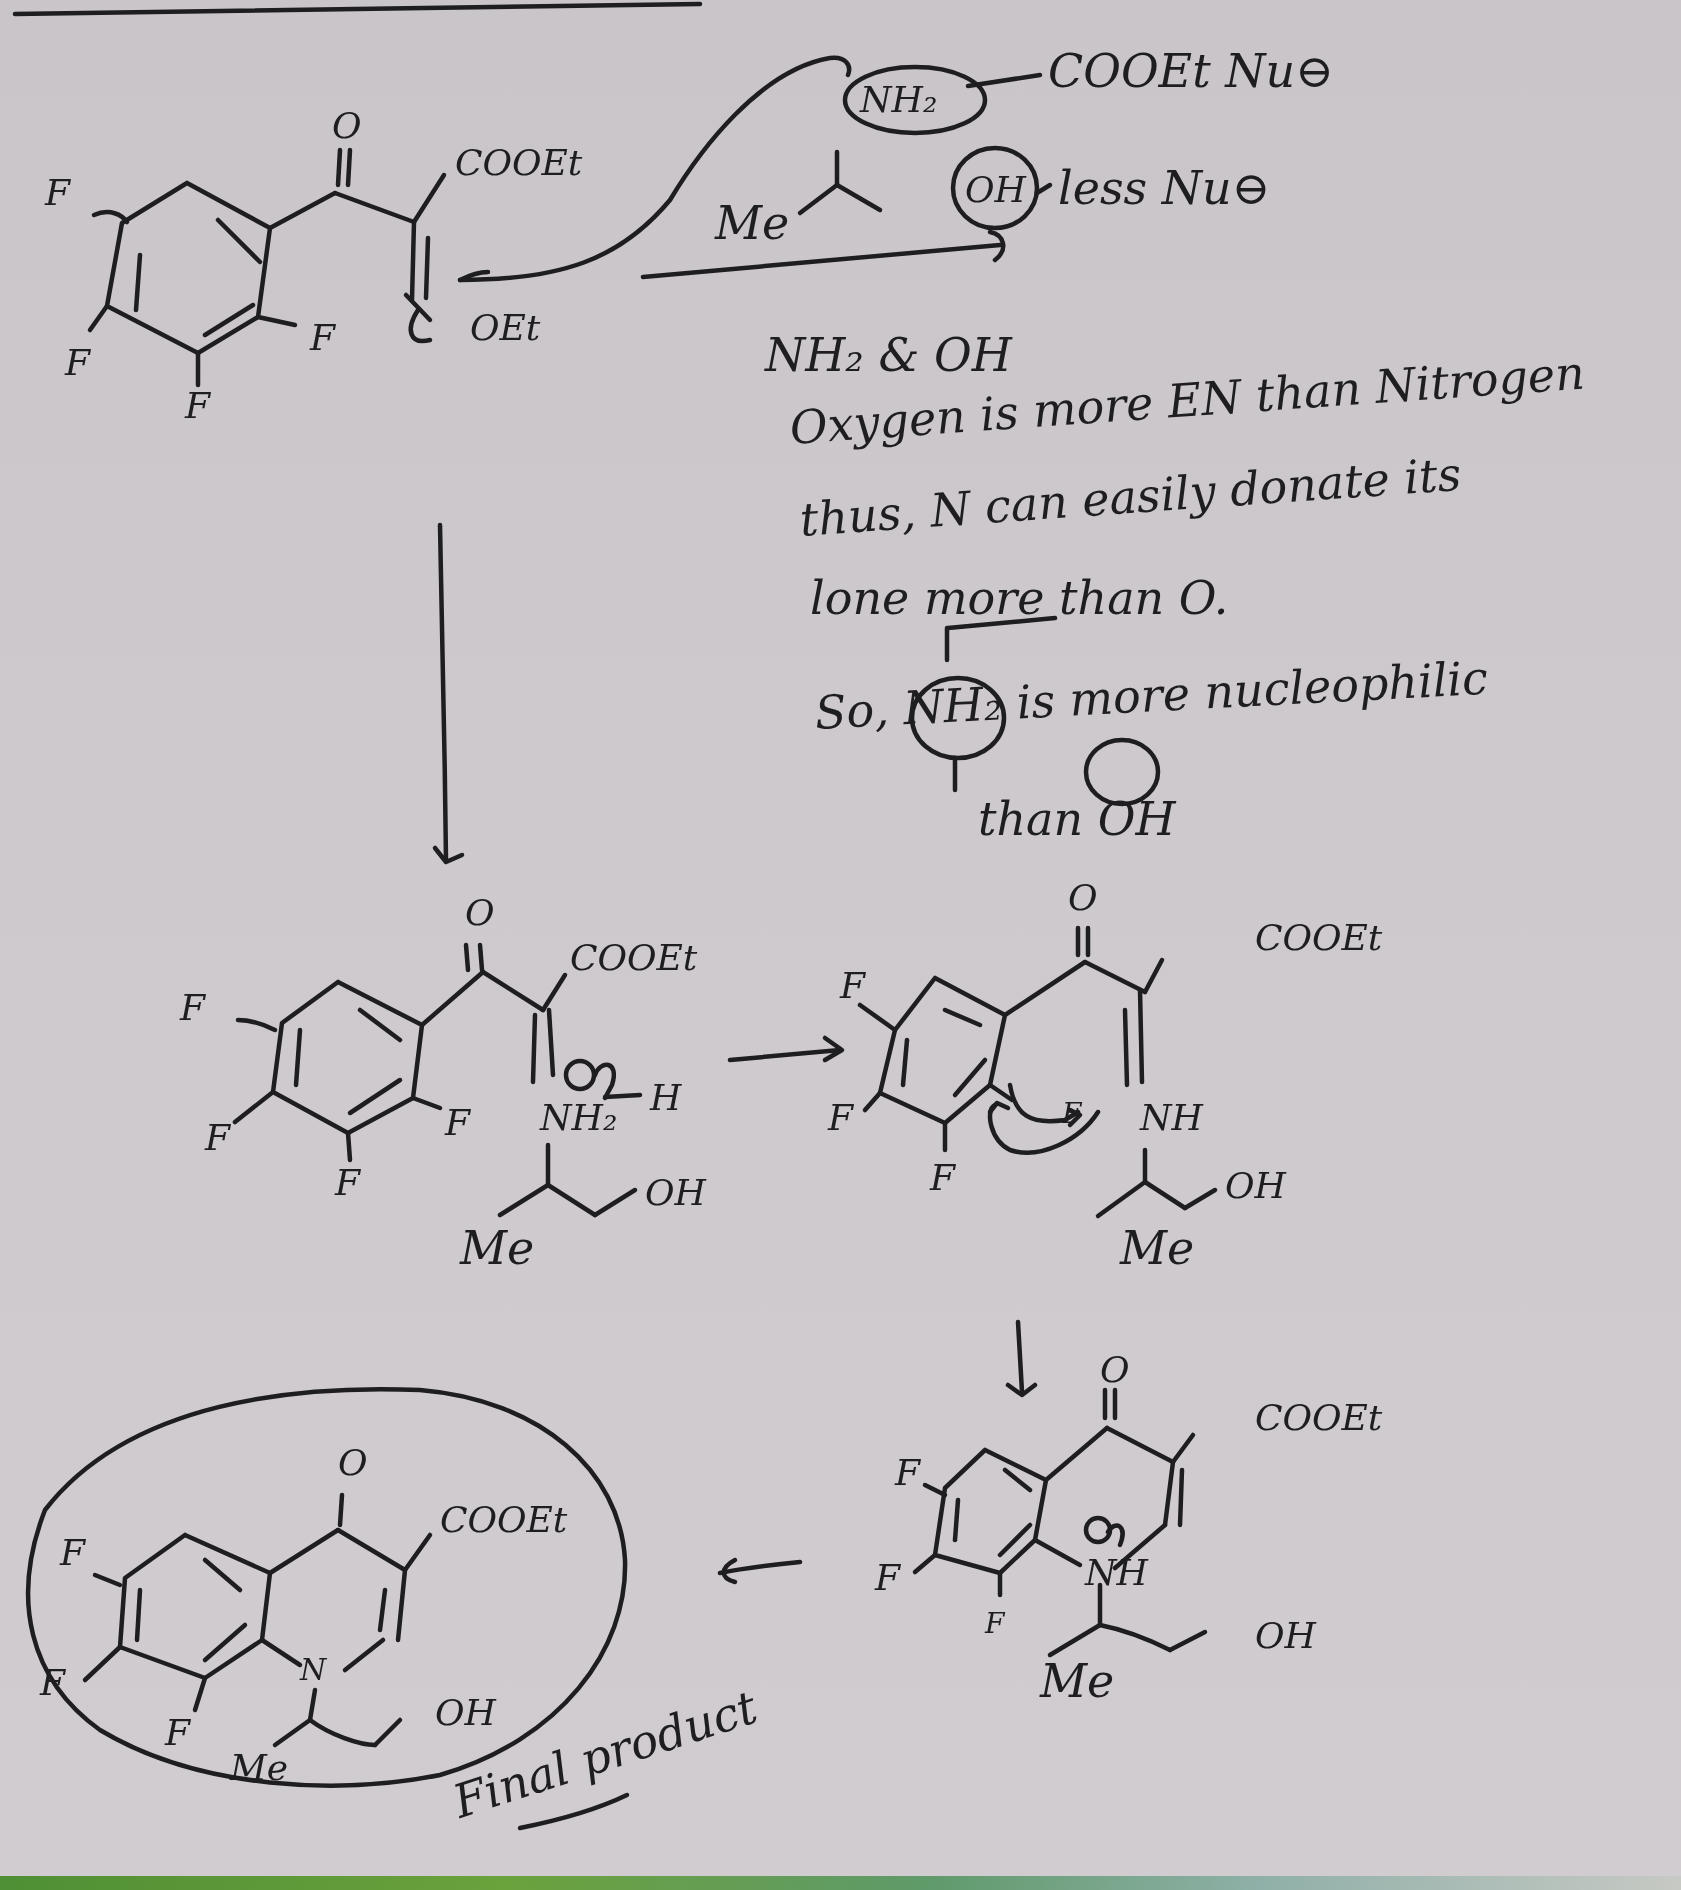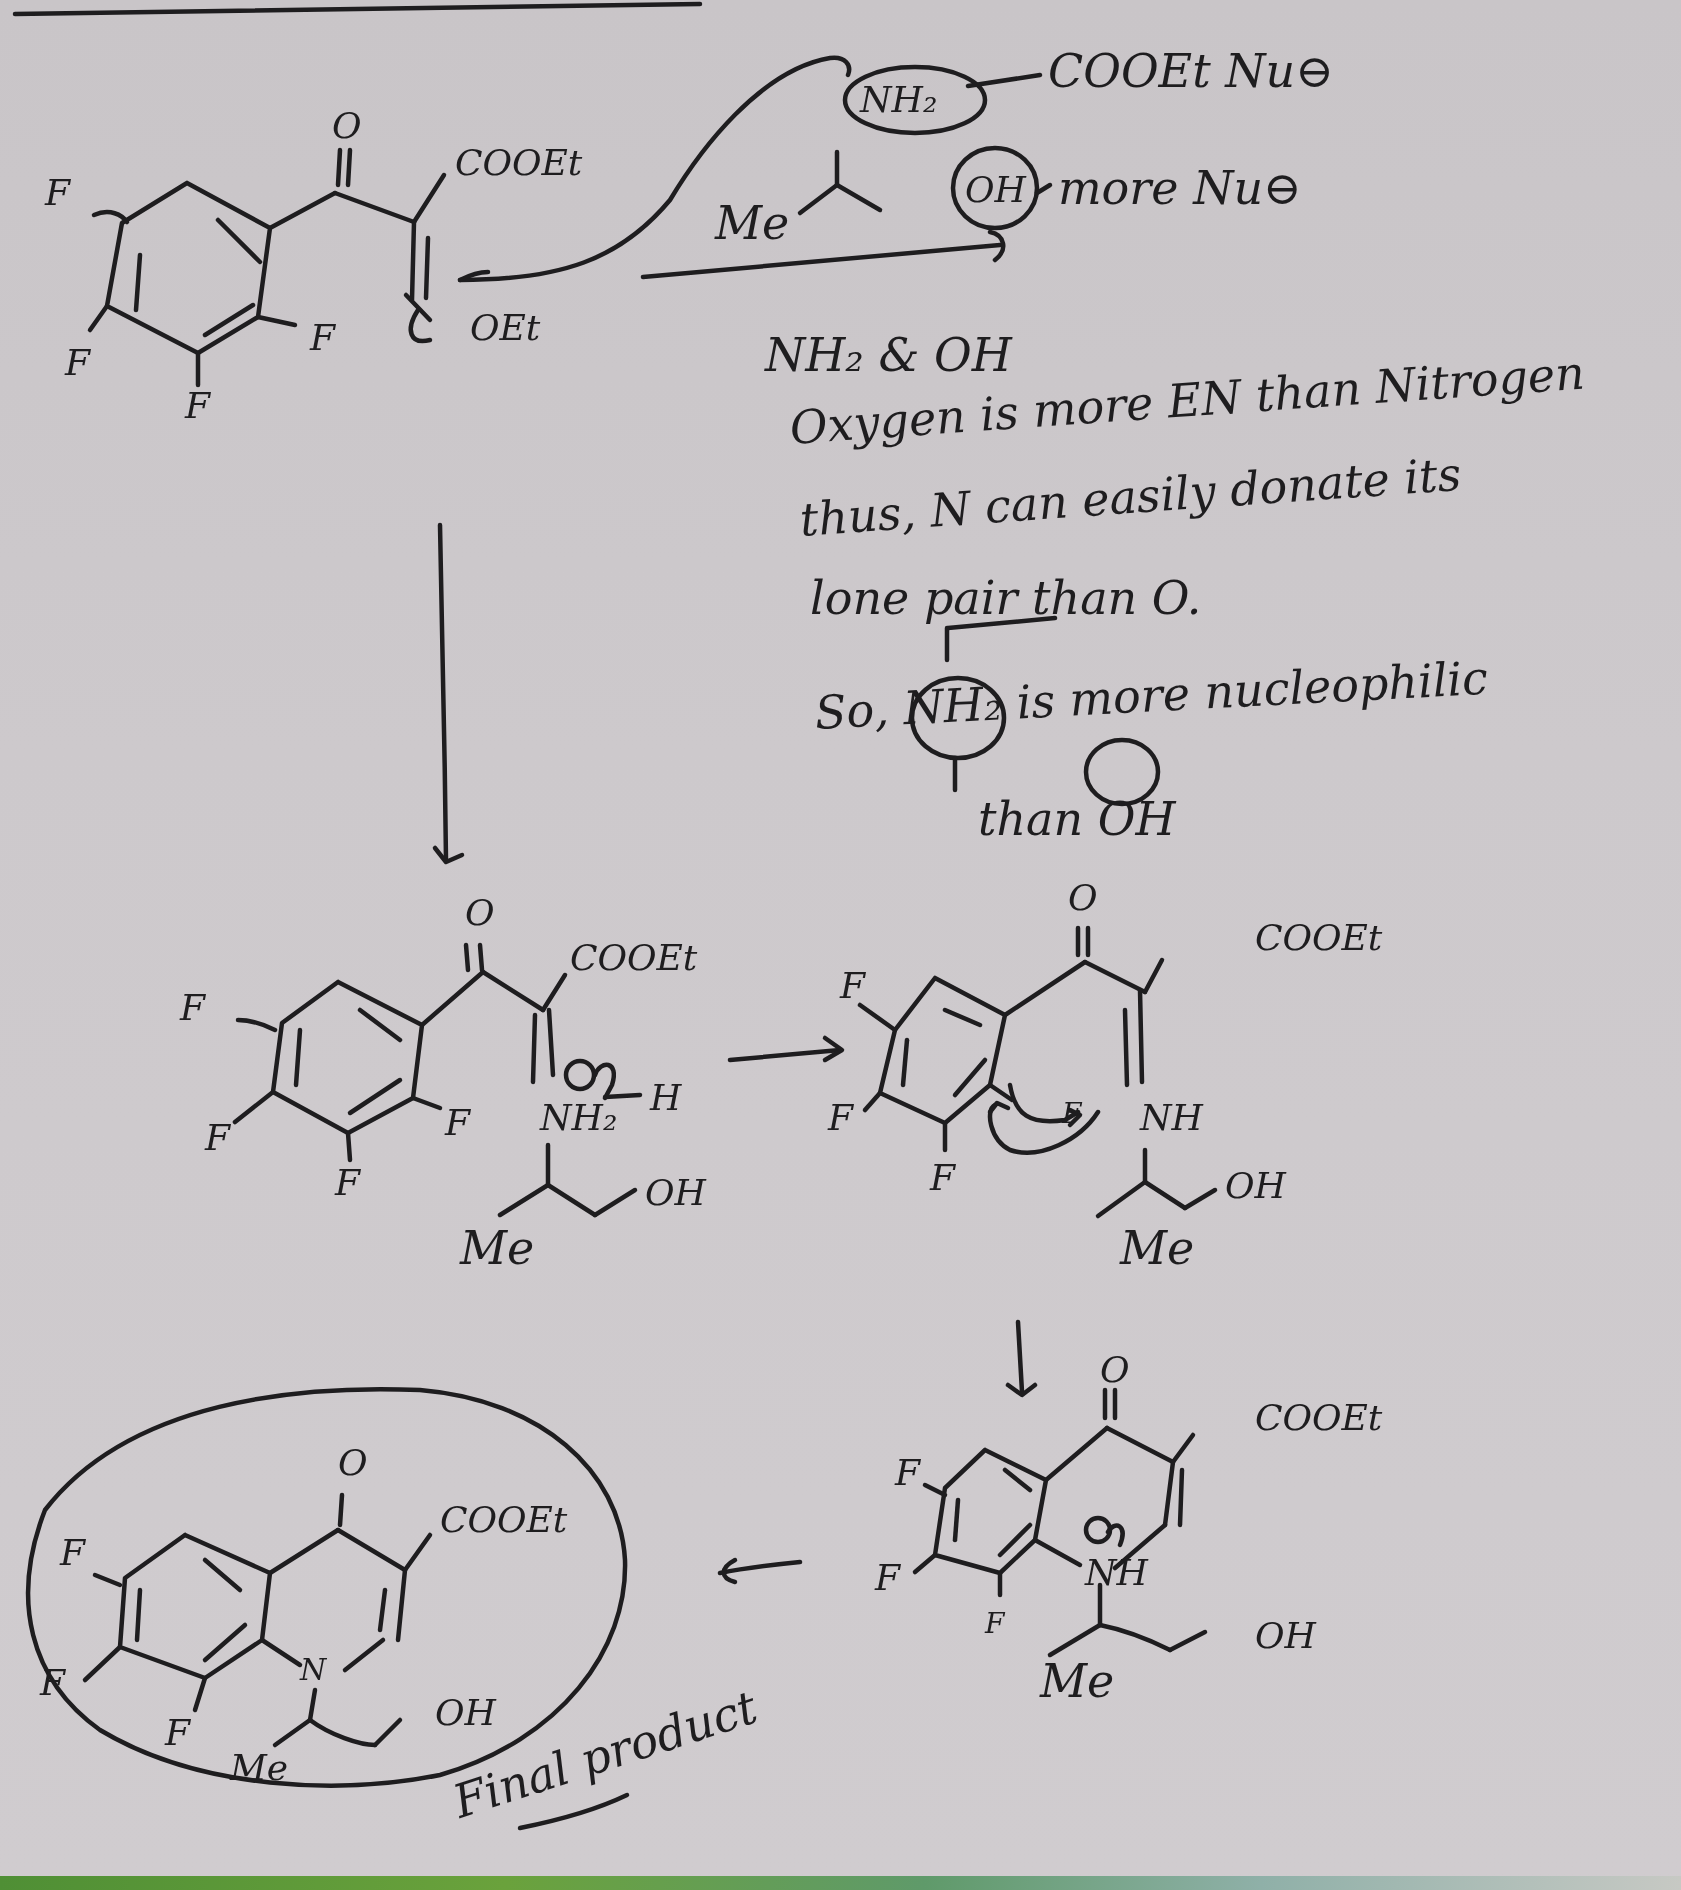--- a/index.html
+++ b/index.html
@@ -236,29 +236,29 @@
   <span class="hw lbl" style="left:45px;top:175px;">F</span>
   <span class="hw lbl" style="left:65px;top:345px;">F</span>
   <span class="hw lbl" style="left:185px;top:388px;">F</span>
   <span class="hw lbl" style="left:310px;top:320px;">F</span>
 </div>
 
 <div>
   <span class="hw lbl" style="left:860px;top:82px;">NH₂</span>
   <span class="hw note" style="left:1048px;top:48px;">COOEt Nu⊖</span>
   <span class="hw lbl" style="left:965px;top:172px;">OH</span>
-  <span class="hw note" style="left:1058px;top:165px;">more Nu⊖</span>
+  <span class="hw note" style="left:1058px;top:165px;">less Nu⊖</span>
   <span class="hw note" style="left:715px;top:200px;">Me</span>
 </div>
 
 <div>
   <span class="hw note" style="left:765px;top:332px;">NH₂ &amp; OH</span>
   <span class="hw note" style="left:790px;top:405px;transform:rotate(-4deg);transform-origin:left;">Oxygen is more EN than Nitrogen</span>
   <span class="hw note" style="left:800px;top:497px;transform:rotate(-4deg);transform-origin:left;">thus, N can easily donate its</span>
-  <span class="hw note" style="left:810px;top:575px;">lone pair than O.</span>
+  <span class="hw note" style="left:810px;top:575px;">lone more than O.</span>
   <span class="hw note" style="left:815px;top:690px;transform:rotate(-3deg);transform-origin:left;">So, NH₂ is more nucleophilic</span>
   <span class="hw note" style="left:950px;top:796px;margin-left:28px;">than OH</span>
 </div>
 
 <div>
   <span class="hw lbl" style="left:465px;top:895px;">O</span>
   <span class="hw lbl" style="left:570px;top:940px;">COOEt</span>
   <span class="hw lbl" style="left:540px;top:1100px;">NH₂</span>
   <span class="hw lbl" style="left:650px;top:1080px;">H</span>
   <span class="hw lbl" style="left:645px;top:1175px;">OH</span>

